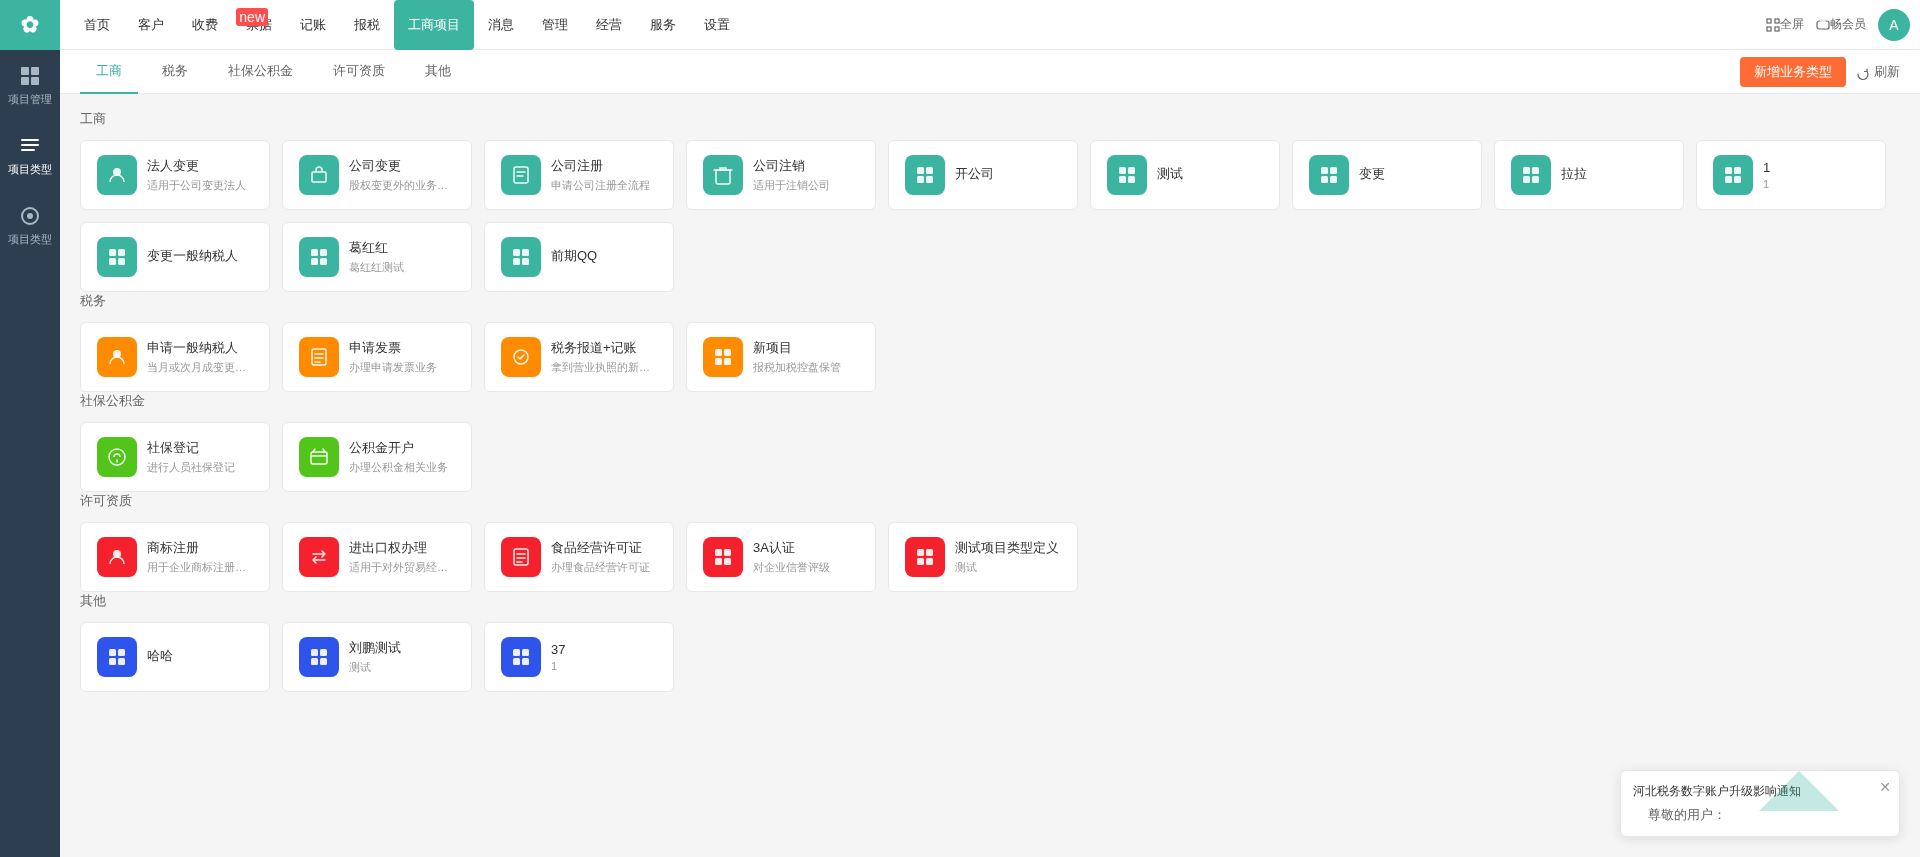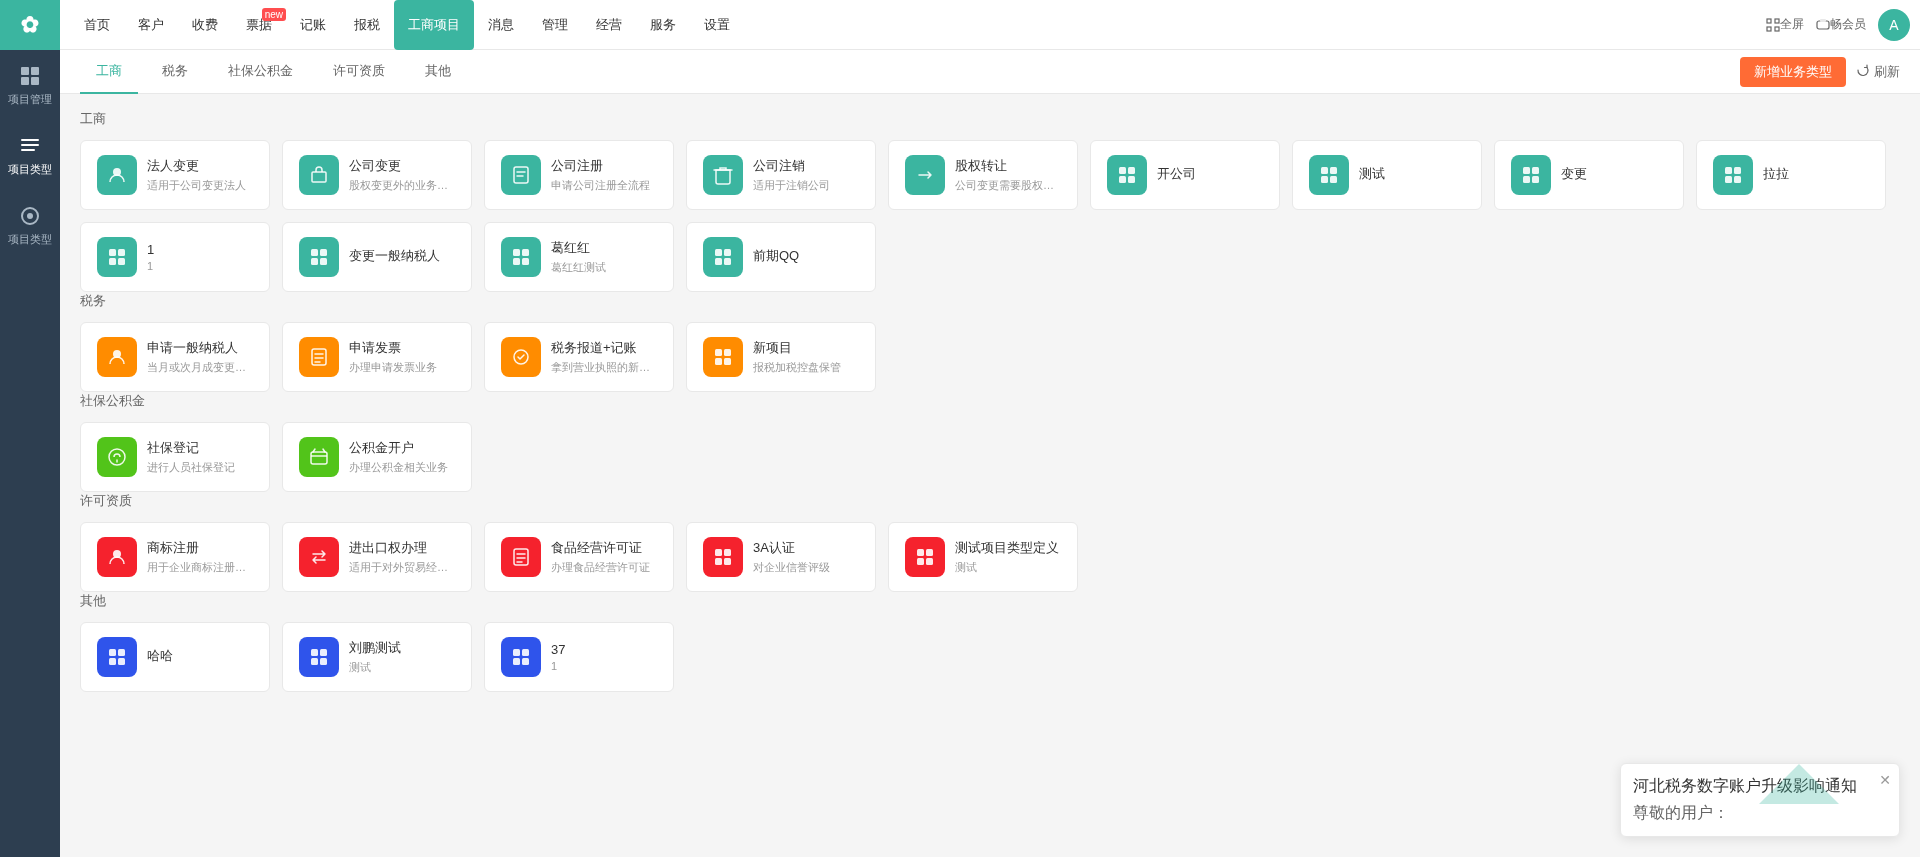--- a/index.html
+++ b/index.html
@@ -76,24 +76,24 @@
       position: relative;
     }
     .top-nav-item.active {
       background: #3bb5a0;
       color: white;
       border-radius: 4px;
     }
     .badge-new {
       position: absolute;
       top: 8px;
-      right: 0;
+      right: 18px;
       background: #ff4d4f;
       color: white;
-      font-size: 10px;
+      font-size: 14px;
       padding: 1px 3px;
       border-radius: 3px;
     }
     .top-nav-right {
       margin-left: auto;
       display: flex;
       align-items: center;
       gap: 12px;
     }
     .top-nav-right-item {
@@ -169,21 +169,21 @@
       cursor: pointer;
       font-size: 13px;
     }
     .btn-refresh {
       background: none;
       border: none;
       color: #666;
       cursor: pointer;
       font-size: 13px;
       display: flex;
-      align-items: flex-start;
+      align-items: flex-end;
       gap: 4px;
     }
 
     
     .scroll-content {
       padding: 16px 20px;
     }
 
     .section-title {
       font-size: 13px;
@@ -253,27 +253,28 @@
       width: 280px;
       background: white;
       border: 1px solid #e8e8e8;
       border-radius: 6px;
       box-shadow: 0 2px 12px rgba(0,0,0,0.1);
       padding: 12px;
       font-size: 12px;
       color: #333;
     }
     .notification-title {
-      font-size: 16px;
+      font-size: 12px;
       color: #333;
       margin-bottom: 6px;
     }
     .notification-content {
-      font-size: 16px;
+      font-size: 13px;
       color: #666;
+      margin-left: 15px;
     }
     .notification-close {
       position: absolute;
       top: 8px;
       right: 8px;
       cursor: pointer;
       color: #999;
       font-size: 14px;
     }
 
@@ -435,31 +436,20 @@
                   </svg>
                 </div>
                 <div class="card-info">
                   <div class="card-title">公司注销</div>
                   <div class="card-desc">适用于注销公司</div>
                 </div>
               </div>
               <div class="card">
                 <div class="card-icon icon-teal">
                   <svg width="22" height="22" viewBox="0 0 22 22" fill="none">
-                    <path d="M5 11h12M14 8l3 3-3 3" stroke="white" stroke-width="1.5" stroke-linecap="round" stroke-linejoin="round" fill="none" opacity="0.9"></path>
-                  </svg>
-                </div>
-                <div class="card-info">
-                  <div class="card-title">股权转让</div>
-                  <div class="card-desc">公司变更需要股权转让</div>
-                </div>
-              </div>
-              <div class="card">
-                <div class="card-icon icon-teal">
-                  <svg width="22" height="22" viewBox="0 0 22 22" fill="none">
     <rect x="3" y="3" width="7" height="7" rx="1.5" fill="white" opacity="0.9"></rect>
     <rect x="12" y="3" width="7" height="7" rx="1.5" fill="white" opacity="0.9"></rect>
     <rect x="3" y="12" width="7" height="7" rx="1.5" fill="white" opacity="0.9"></rect>
     <rect x="12" y="12" width="7" height="7" rx="1.5" fill="white" opacity="0.9"></rect>
   </svg>
                 </div>
                 <div class="card-info">
                   <div class="card-title">开公司</div>
                 </div>
               </div>

